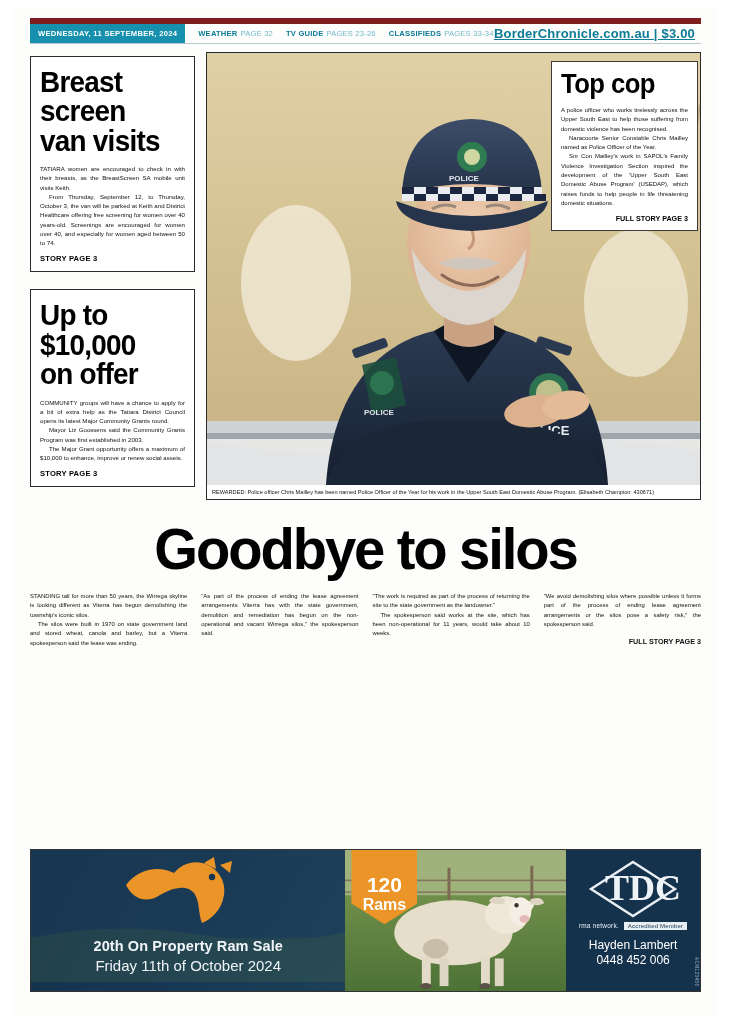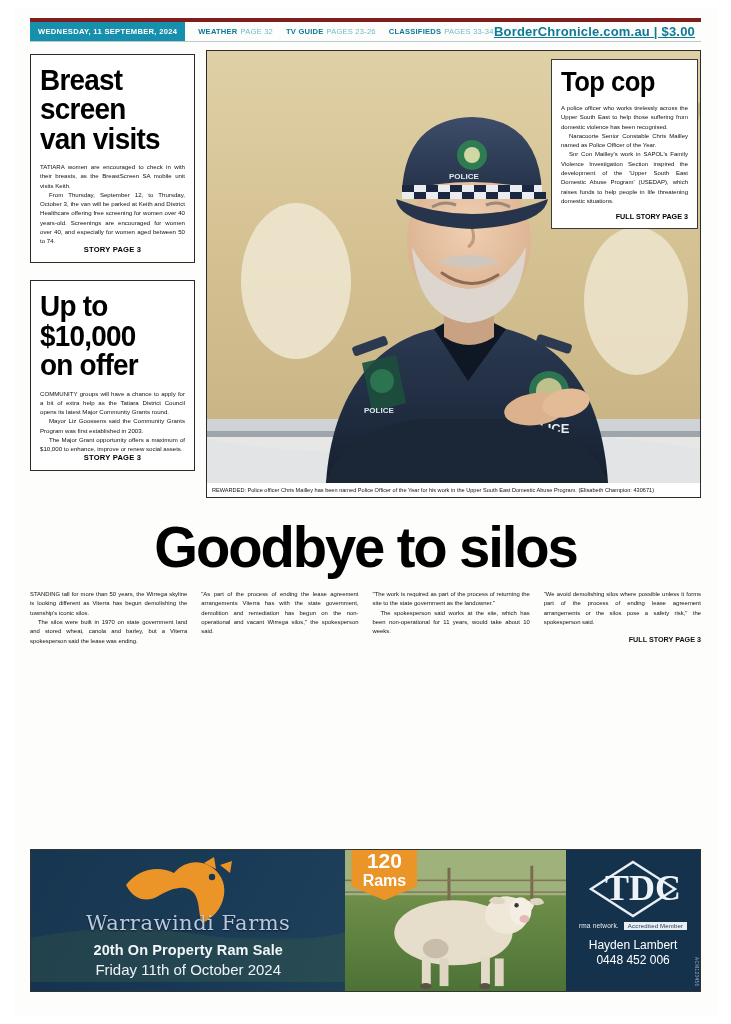--- a/index.html
+++ b/index.html
@@ -53,21 +53,21 @@
     font-size: 12.5px;
     font-weight: bold;
     letter-spacing: 0.55px;
     color: #0a6c82;
     text-transform: uppercase;
   }
 
   
   .infobar-wrap {
     margin: 10px 16px 0 16px;
-    border-top: 4px solid #7f1d1d;
+    border-top: 6px solid #7f1d1d;
     border-bottom: 1px solid #b9c9cf;
     height: 19px;
     position: relative;
   }
   .infobar {
     position: absolute;
     left: 0; right: 0; top: 0;
     height: 19px;
     display: flex;
     align-items: center;
@@ -138,24 +138,25 @@
     font-family: "Liberation Sans", sans-serif;
     font-size: 6.1px;
     line-height: 1.52;
     color: #111;
     text-align: justify;
     margin: 0;
   }
   .teaser-body p { margin: 0; text-indent: 0; }
   .teaser-body p + p { text-indent: 9px; }
   .teaser-more {
-    text-align: center;
+    text-align: left;
     font-weight: bold;
     font-size: 7.6px;
     letter-spacing: 0.2px;
+    margin-top: 7px;
     color: #000;
   }
 
   
   .photo-block {
     position: absolute;
     left: 176px;
     top: 0;
     width: 495px;
     border: 1px solid #2b2b2b;
@@ -317,21 +318,21 @@
     left: 6px;
     top: 0;
     width: 66px;
     z-index: 3;
     text-align: center;
     color: #fff;
     font-weight: bold;
   }
   .badge-shape {
     background: #eb9427;
-    padding: 0 0 10px 0;
+    padding: 24px 0 10px 0;
     clip-path: polygon(0 0,100% 0,100% 72%,50% 100%,0 72%);
   }
   .badge-120 .n1 { font-size: 21px; line-height: 1; display:block; }
   .badge-120 .n2 { font-size: 16px; line-height: 1.2; display:block; }
   .ad-right {
     position: relative;
     width: 20%;
     background: #15324c;
     color: #fff;
     text-align: center;
@@ -568,21 +569,20 @@
         </svg>
         <div class="ad-logo-wrap">
           <svg width="160" height="72" viewBox="0 0 160 72">
             <path d="M18 30 C30 14 50 10 66 18 C74 8 88 4 100 10 C112 16 118 28 116 40
                      C114 54 104 64 94 68 C90 58 92 46 86 38 C78 28 62 34 52 40
                      C40 48 26 46 18 30 Z" fill="#eb9427"></path>
             <circle cx="104" cy="22" r="3.2" fill="#17354f"></circle>
             <path d="M96 8 l10 -6 l2 12 z" fill="#eb9427"></path>
             <path d="M112 10 l12 -4 l-2 12 z" fill="#eb9427"></path>
           </svg>
-          <div class="ad-brand">Warrawindi Farms</div>
           <div class="ad-line1">20th On Property Ram Sale</div>
           <div class="ad-line2">Friday 11th of October 2024</div>
         </div>
       </div>
 
       <div class="ad-mid">
         <svg viewBox="0 0 240 143" preserveAspectRatio="xMidYMid slice">
           <defs>
             <linearGradient id="grass" x1="0" y1="0" x2="0" y2="1">
               <stop offset="0%" stop-color="#6f8f4a"></stop>

